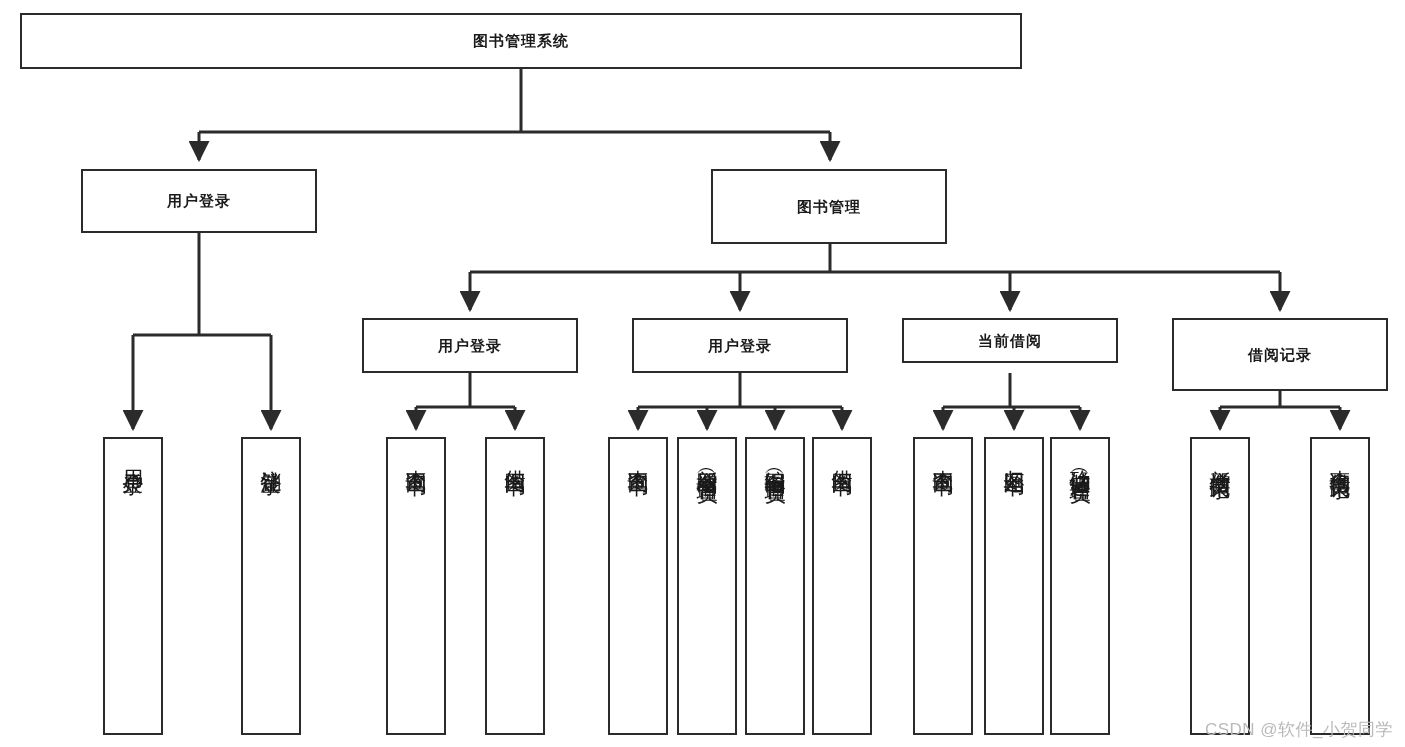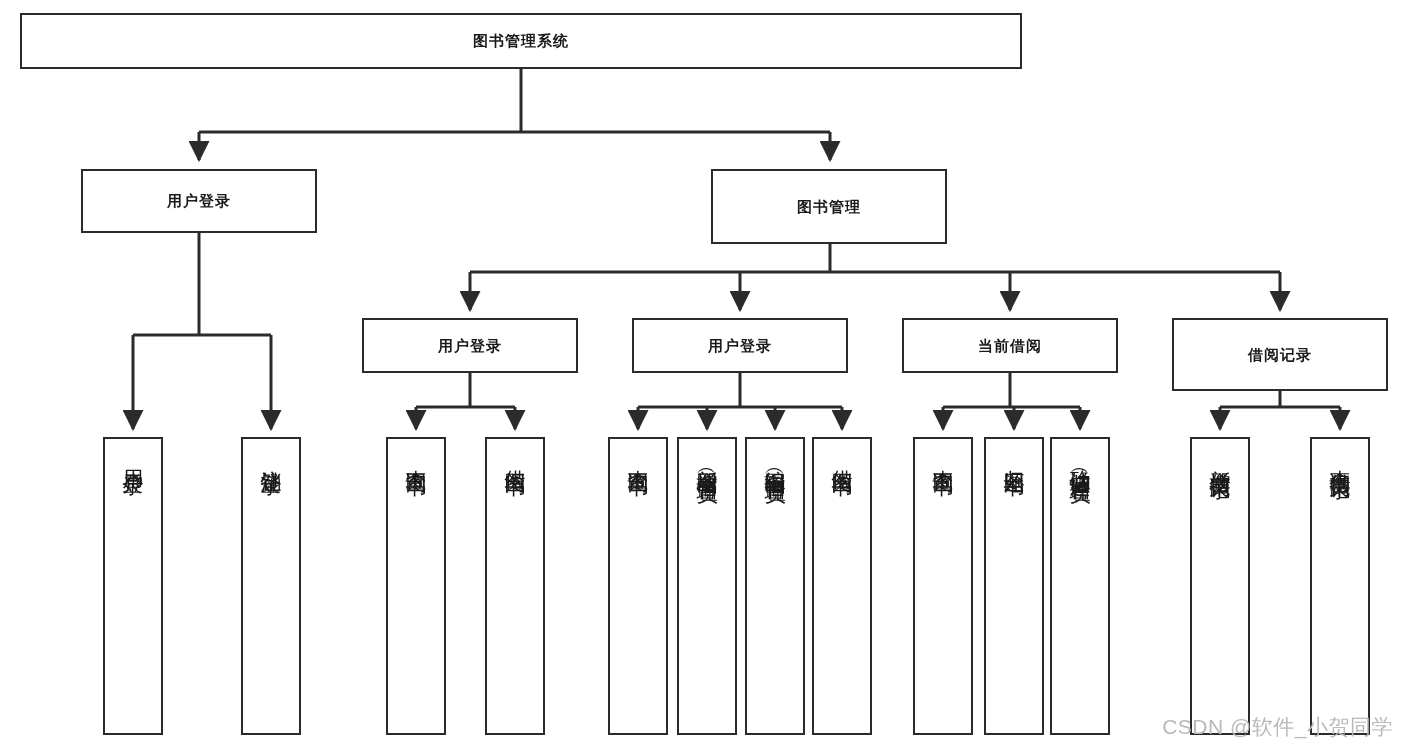--- a/index.html
+++ b/index.html
@@ -53,21 +53,21 @@
     font-size: 21px;
     line-height: 1.42;
     letter-spacing: 2px;
     white-space: nowrap;
     color: #1a1a1a;
   }
   .watermark {
     position: absolute;
     right: 12px;
     bottom: 6px;
-    font-size: 21px;
+    font-size: 17px;
     color: #b9b9b9;
     letter-spacing: 0.5px;
     z-index: 5;
     white-space: nowrap;
   }
 </style>
 </head>
 <body>
 
 <div id="canvas">
@@ -132,21 +132,21 @@
   <div class="node h" style="left: 711px; top: 169px; width: 236px; height: 75px;">
     <span>图书管理</span>
   </div>
 
   <div class="node h" style="left: 362px; top: 318px; width: 216px; height: 55px;">
     <span>用户登录</span>
   </div>
   <div class="node h" style="left: 632px; top: 318px; width: 216px; height: 55px;">
     <span>用户登录</span>
   </div>
-  <div class="node h" style="left: 902px; top: 318px; width: 216px; height: 55px;">
+  <div class="node h" style="left: 902px; top: 318px; width: 216px; height: 45px;">
     <span>当前借阅</span>
   </div>
   <div class="node h" style="left: 1172px; top: 318px; width: 216px; height: 73px;">
     <span>借阅记录</span>
   </div>
 
   <div class="node v" style="left: 103px; top: 437px; width: 60px; height: 298px;">
     <span class="vlabel">用户登录</span>
   </div>
   <div class="node v" style="left: 241px; top: 437px; width: 60px; height: 298px;">

